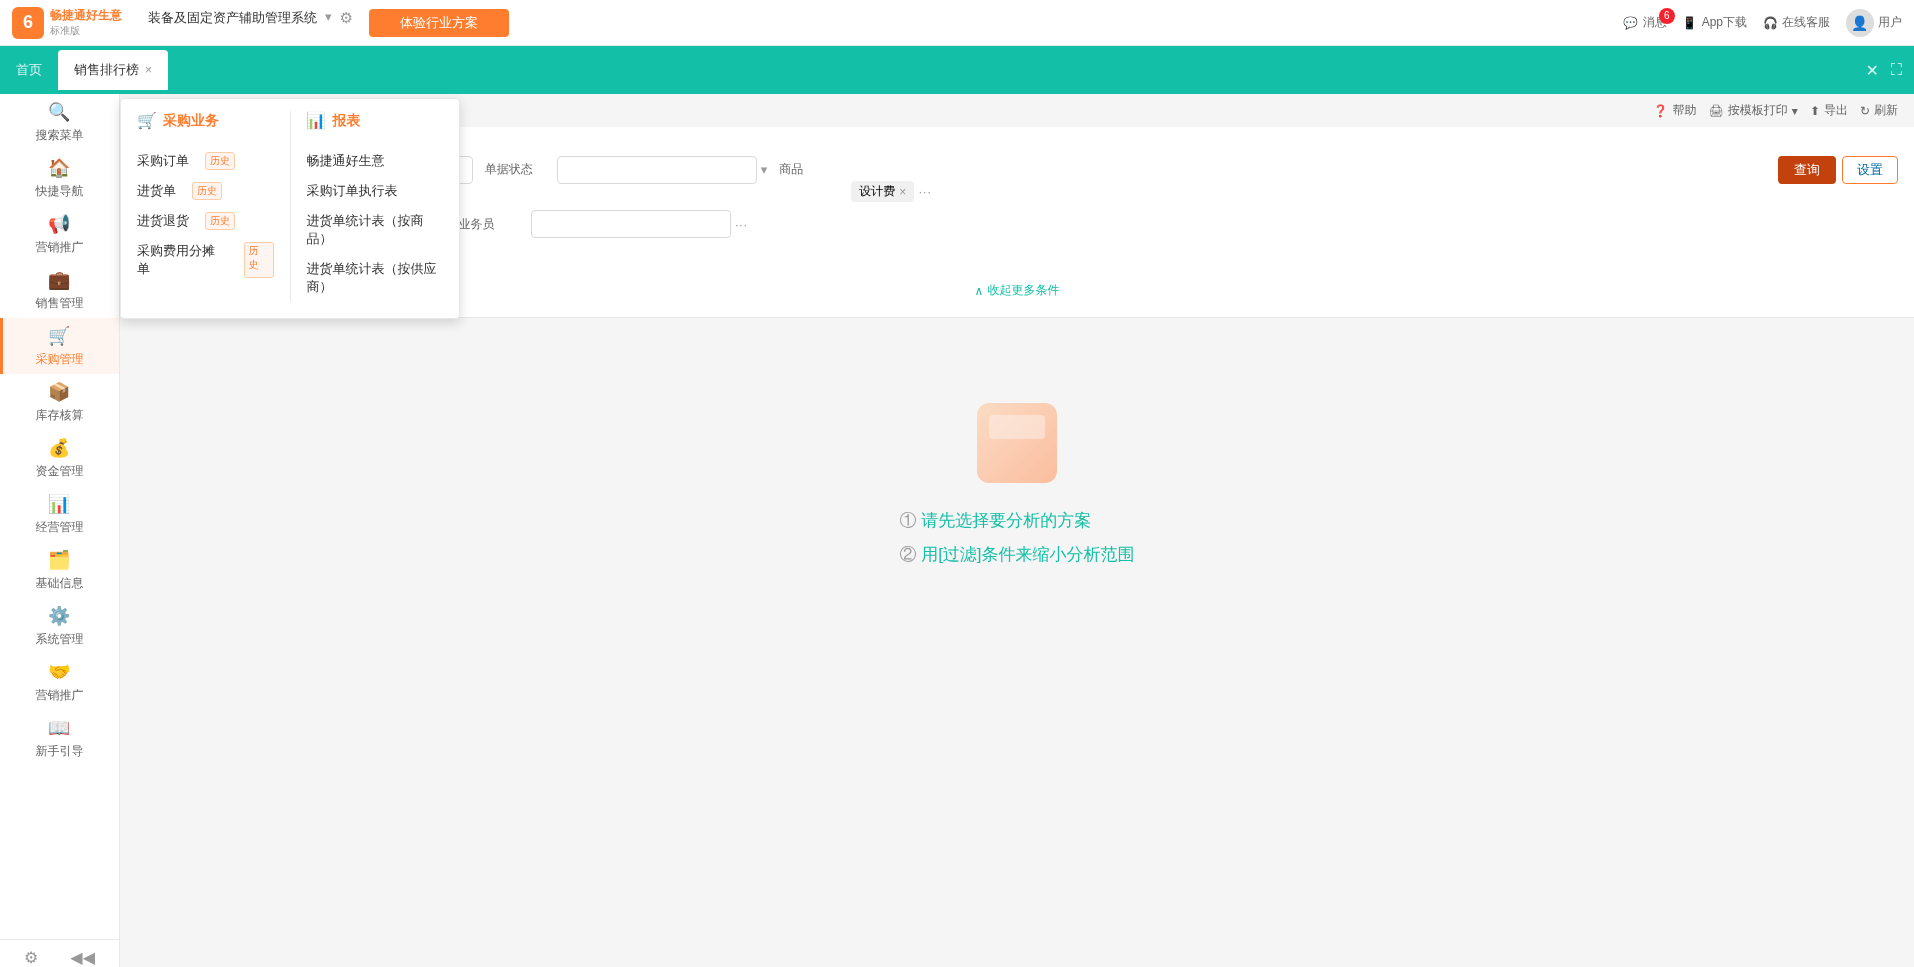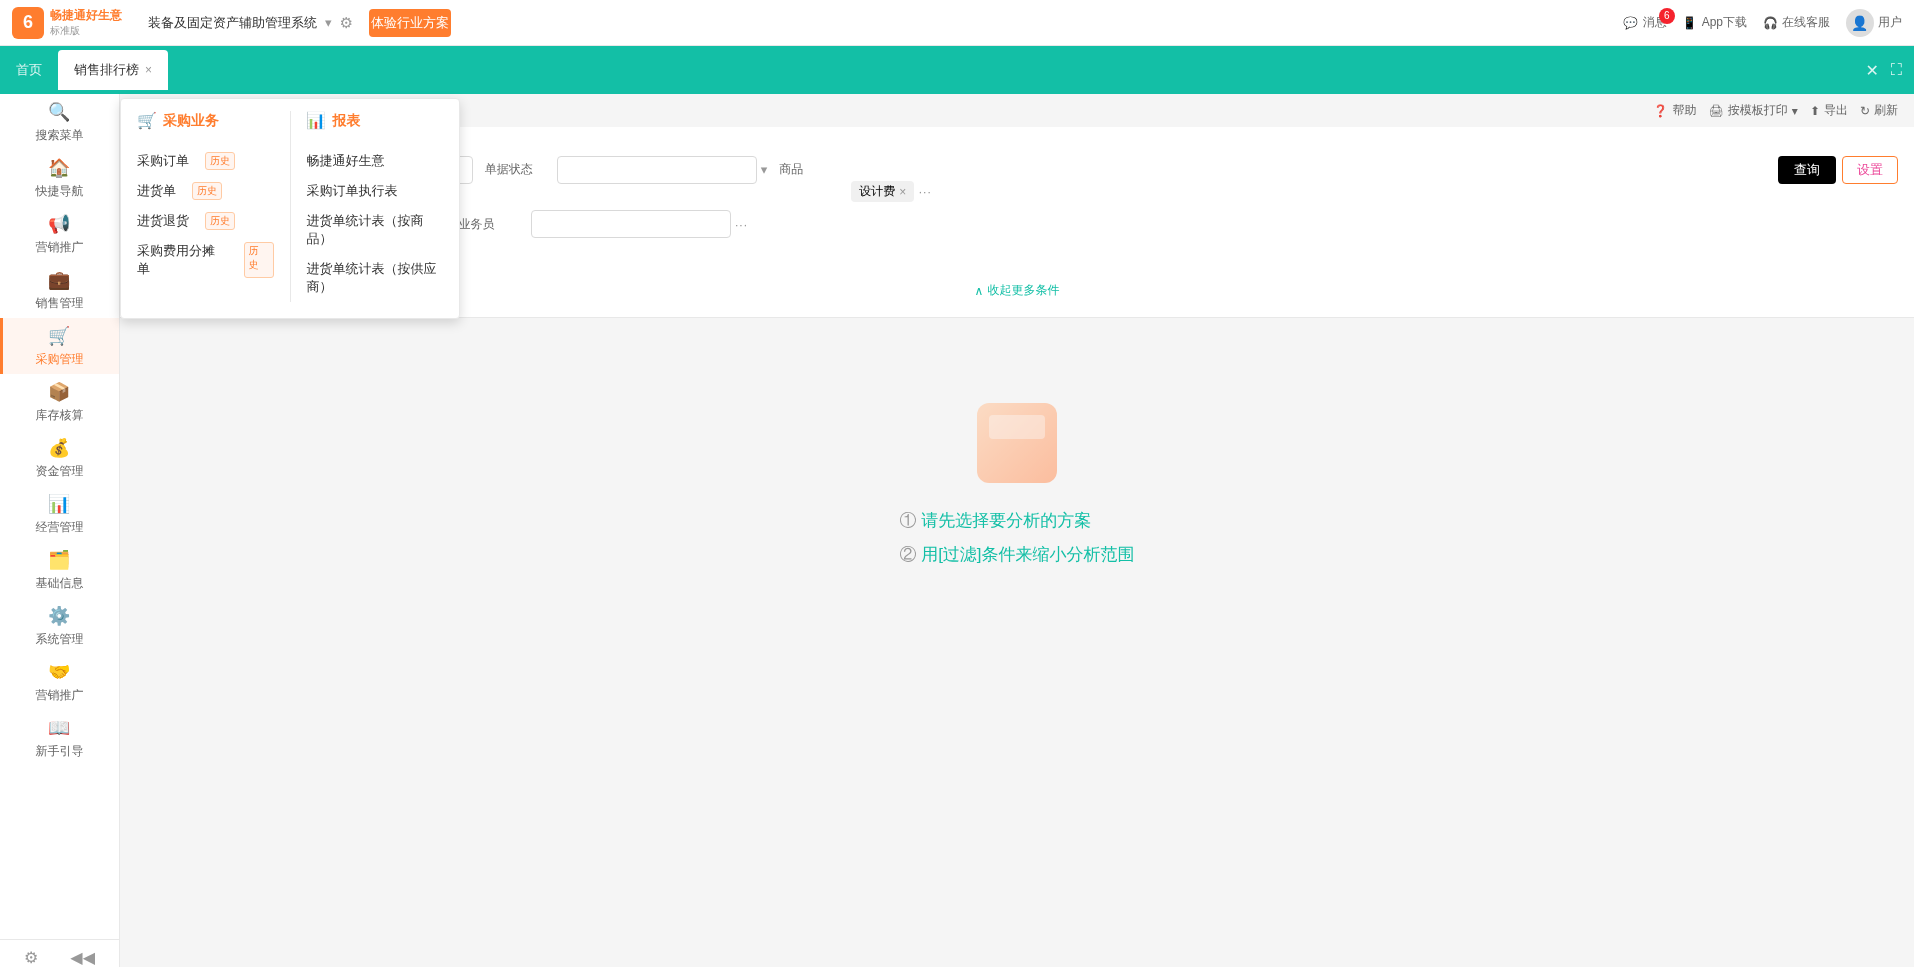--- a/index.html
+++ b/index.html
@@ -28,34 +28,33 @@
       border-radius: 6px;
       display: flex; align-items: center; justify-content: center;
       color: #fff; font-size: 18px; font-weight: bold;
     }
     .logo-text { font-size: 11px; color: #666; line-height: 1.3; }
     .logo-text .line1 { color: #ff7d2e; font-size: 12px; font-weight: bold; }
     .logo-text .line2 { color: #999; font-size: 10px; }
     .system-title {
       flex: 1;
       display: flex;
-      align-items: center;
       gap: 8px;
       margin-left: 16px;
       font-size: 13px;
       color: #333;
     }
     .dropdown-arrow { color: #999; cursor: pointer; }
     .gear-icon { color: #999; cursor: pointer; font-size: 15px; }
     .industry-btn {
       background: #ff7d2e;
       color: #fff;
       border: none;
       border-radius: 4px;
-      padding: 5px 2px;
+      padding: 5px 31px;
       cursor: pointer;
       font-size: 13px;
       margin-left: 8px;
     }
     .header-right {
       display: flex;
       align-items: center;
       gap: 16px;
       margin-left: auto;
     }
@@ -244,31 +243,31 @@
       gap: 4px;
       color: #13bfa6; cursor: pointer; font-size: 12px;
       margin: 8px auto;
       width: fit-content;
     }
     .toolbar-btn {
       display: flex; align-items: center; gap: 4px;
       color: #666; cursor: pointer; font-size: 12px;
     }
     .query-btn {
-      background: #000000;
+      background: #c2410c;
       color: #fff;
       border: none;
       border-radius: 4px;
       padding: 5px 16px;
       cursor: pointer;
       font-size: 13px;
     }
     .setting-btn {
       background: #fff;
-      color: #ec4899;
+      color: #0369a1;
       border: 1px solid #ff7d2e;
       border-radius: 4px;
       padding: 4px 14px;
       cursor: pointer;
       font-size: 13px;
     }
 
     
     .top-toolbar {
       display: flex;

